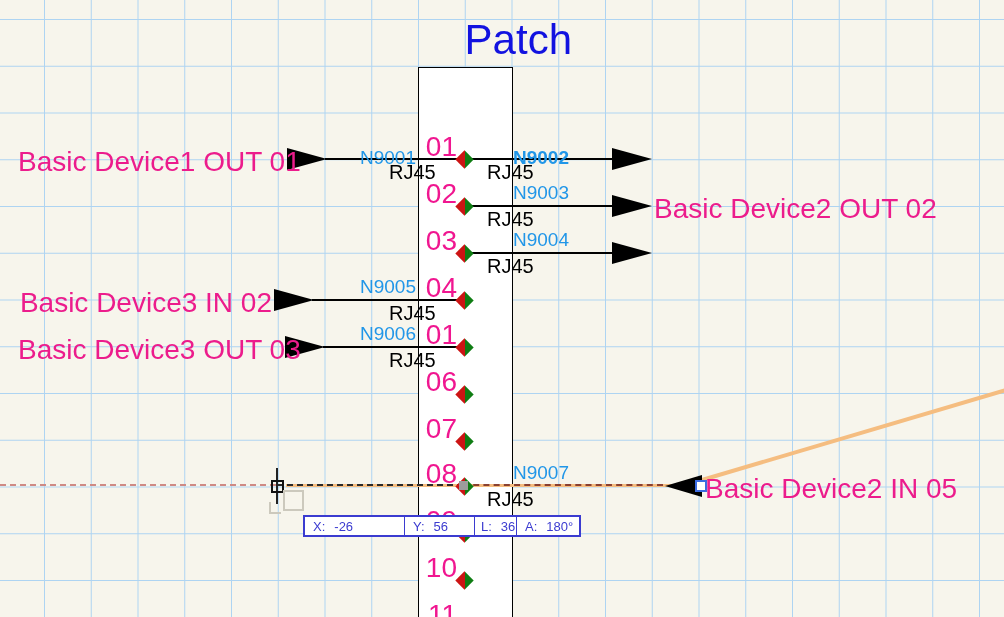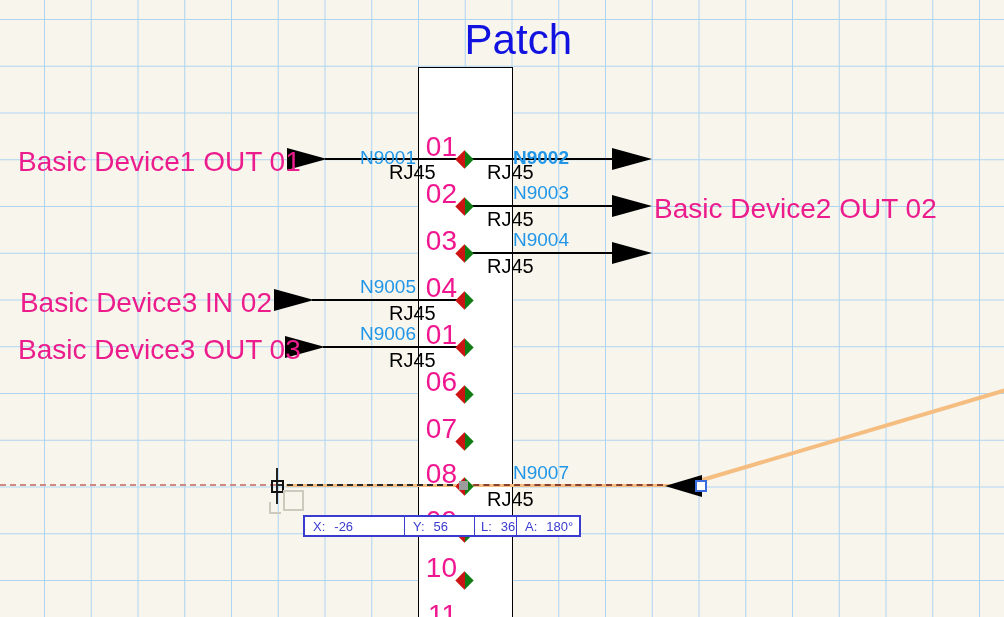--- a/index.html
+++ b/index.html
@@ -134,20 +134,21 @@
   <div class="abs rj" style="left:389px;top:349px;">RJ45</div>
 
   <div class="abs dashed" style="left:0px;top:484px;width:276px;border-color:#cf8a84;"></div>
   <div class="abs orange" style="left:286px;top:484px;width:418px;height:3px;"></div>
   <div class="abs dashed" style="left:277px;top:484px;width:186px;border-color:#2a2a2a;"></div>
   <div class="abs dashed" style="left:463px;top:484px;width:200px;border-color:#8a4030;"></div>
   <div class="abs orange" style="left:702px;top:478px;width:323px;height:4px;transform:rotate(-16.5deg);transform-origin:0 50%;"></div>
   <div class="abs grayhandle" style="left:459px;top:481px;"></div>
   <div class="abs arrow-l" style="left:665px;top:475px;"></div>
   <div class="abs grip" style="left:695px;top:480px;"></div>
+  <div class="abs dev" style="left:705px;top:473px;">Basic Device2 IN 05</div>
   <div class="abs wl" style="left:513px;top:462px;">N9007</div>
   <div class="abs rj" style="left:487px;top:488px;">RJ45</div>
 
   <div class="abs xhair-v" style="left:276px;top:468px;"></div>
   <div class="abs snapbox" style="left:271px;top:480px;"></div>
   <div class="abs graybox" style="left:283px;top:490px;"></div>
   <div class="abs graybracket" style="left:269px;top:502px;"></div>
 
   <div class="abs tooltip">
     <div class="cell sep" style="flex:0 0 100px;padding-left:8px;">

